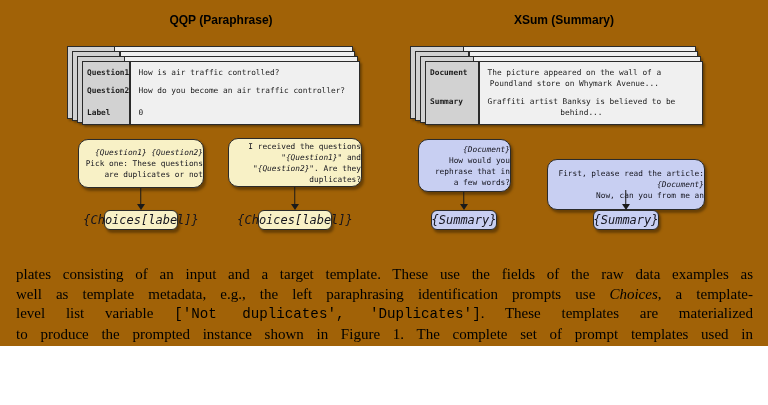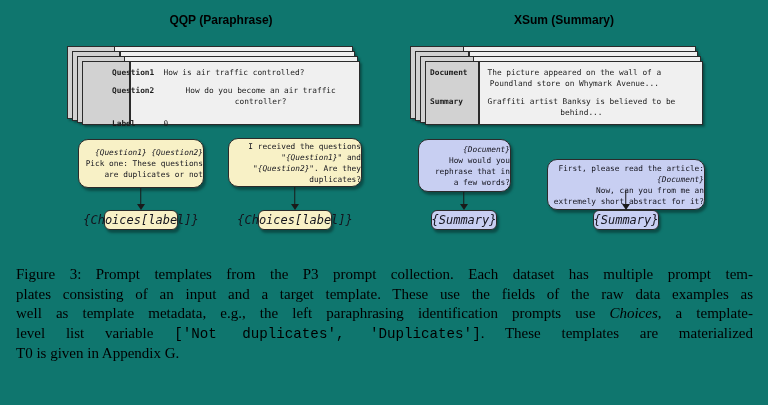--- a/index.html
+++ b/index.html
@@ -1,17 +1,17 @@
 <!DOCTYPE html>
 <html><head>
 <meta charset="utf-8">
 <style>
   html,body { margin:0; padding:0; background:#fff; }
   .stage {
-    position:relative; width:768px; height:405px; background:#0f766e;
+    position:relative; width:768px; height:346px; background:#a16207;
     font-family:"Liberation Sans", sans-serif; color:#111; overflow:hidden;
   }
   
   .panel-title {
     position:absolute; top:13px; width:278px; text-align:center;
     font-size:12px; font-weight:bold; color:#000;
   }
   .card-layer, .card-front {
     position:absolute; box-sizing:border-box;
     border:1.5px solid #2b2b2b;
@@ -60,21 +60,21 @@
 
 <div class="stage">
 
   <div>
     <div class="panel-title" style="left:82px;">QQP (Paraphrase)</div>
 
     <div>
       <div class="card-layer bg-q" style="left:67px; top:46px; width:286px; height:73px;"></div>
       <div class="card-layer bg-q" style="left:72px; top:51px; width:283px; height:70px;"></div>
       <div class="card-layer bg-q" style="left:77px; top:56px; width:281px; height:67px;"></div>
-      <div class="card-front bg-q" style="left:82px; top:61px; width:278px; height:64px;padding-left:25px;">
+      <div class="card-front bg-q" style="left:82px; top:61px; width:278px; height:64px;">
         <div class="card-row">
           <div class="fld">Question1</div>
           <div class="val">How is air traffic controlled?</div>
         </div>
         <div class="card-row" style="margin-top:7px;">
           <div class="fld">Question2</div>
           <div class="val">How do you become an air traffic controller?</div>
         </div>
         <div class="card-row" style="margin-top:11px;">
           <div class="fld">Label</div>
@@ -136,41 +136,40 @@
     <div class="tbox" style="left: 418px; top: 139px; width: 93px; height: 53px; background-color: rgb(200, 207, 242);">
       <div><span class="it">{Document}</span></div>
       <div><span>How would you</span></div>
       <div><span>rephrase that in</span></div>
       <div><span>a few words?</span></div>
     </div>
     <div class="tbox" style="left: 547px; top: 139px; width: 158px; height: 51px; background-color: rgb(200, 207, 242); margin-top: 20px;">
       <div><span>First, please read the article:</span></div>
       <div><span class="it">{Document}</span></div>
       <div><span>Now, can you from me an</span></div>
-      <div><span>extremely short abstract for it?</span></div>
     </div>
 
     <div class="arrow" style="left:459px; top:192px; height:18px;">
         <div class="shaft"></div>
         <div class="head"></div>
       </div>
     <div class="arrow" style="left:621px; top:190px; height:20px;">
         <div class="shaft"></div>
         <div class="head"></div>
       </div>
 
     <div class="obox" style="left: 431px; top: 210px; width: 66px; height: 20px; background-color: rgb(200, 207, 242);">
         <span class="it">{Summary}</span>
       </div>
     <div class="obox" style="left: 593px; top: 210px; width: 66px; height: 20px; background-color: rgb(200, 207, 242);">
         <span class="it">{Summary}</span>
       </div>
   </div>
 
   <div class="caption">
-    <div class="cap-line"><span>Figure 3: Prompt templates from the P3 prompt collection. Each dataset has multiple prompt tem-</span></div>
     <div class="cap-line"><span>plates consisting of an input and a target template. These use the fields of the raw data examples as</span></div>
     <div class="cap-line"><span>well as template metadata, e.g., the left paraphrasing identification prompts use </span><span class="it">Choices</span><span>, a template-</span></div>
     <div class="cap-line"><span>level list variable </span><span class="mono">['Not duplicates', 'Duplicates']</span><span>. These templates are materialized</span></div>
+    <div class="cap-line"><span>to produce the prompted instance shown in Figure 1. The complete set of prompt templates used in</span></div>
     <div class="cap-line last"><span>T0 is given in Appendix G.</span></div>
   </div>
 
 </div>
 
 </body></html>

